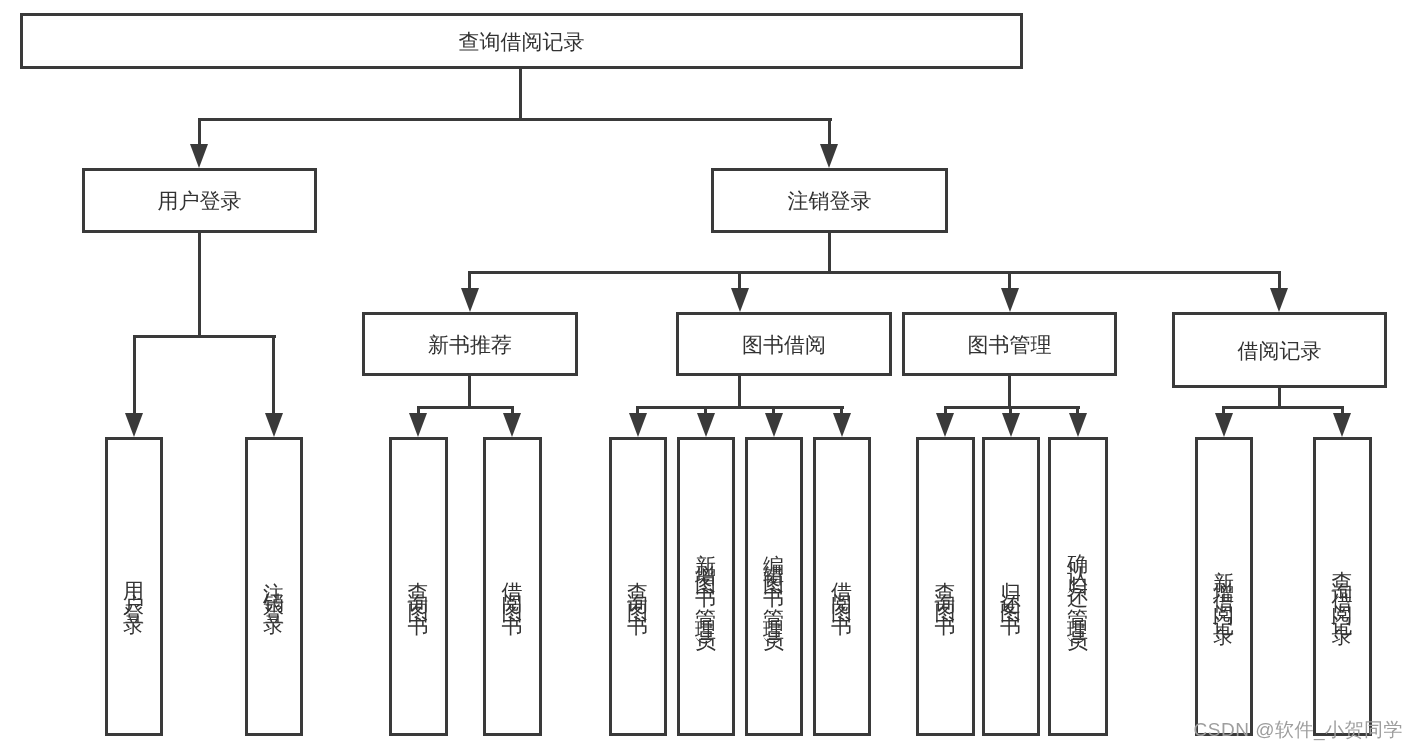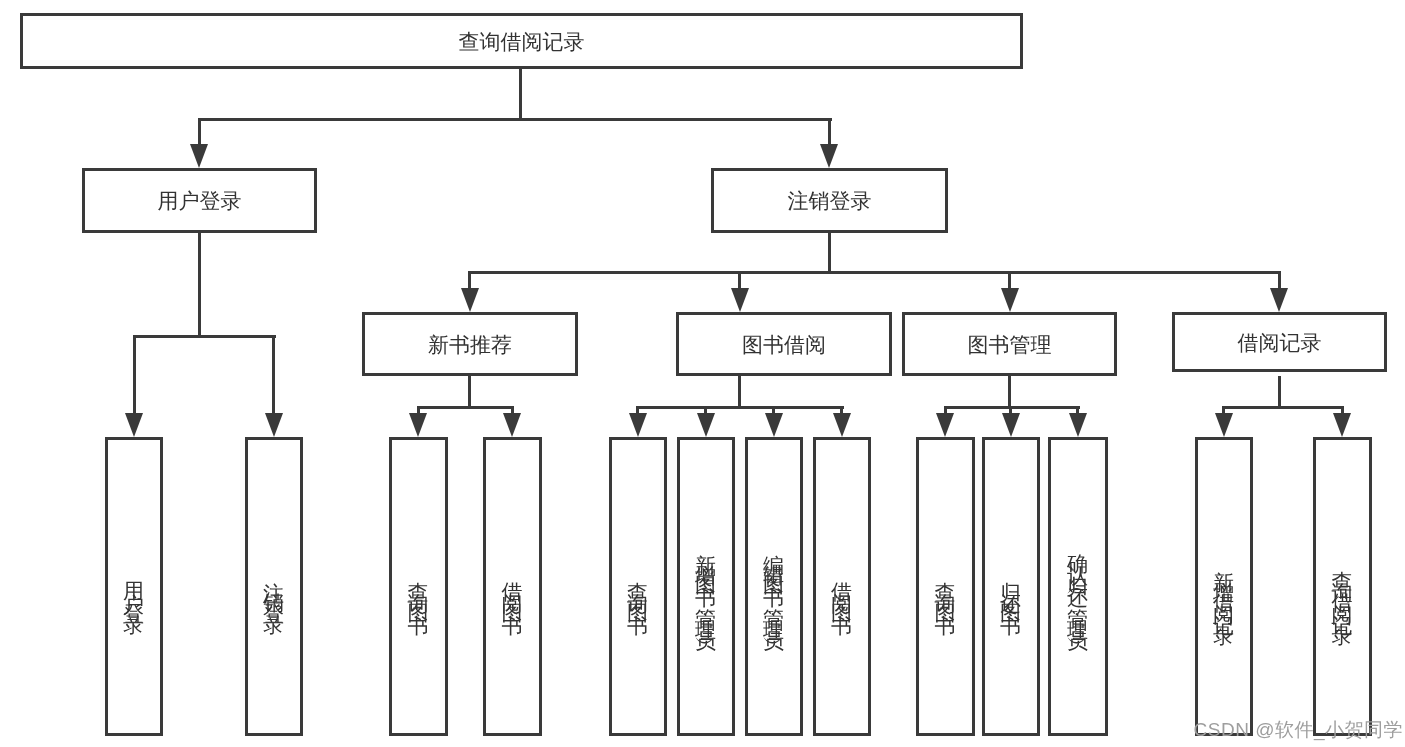--- a/index.html
+++ b/index.html
@@ -132,21 +132,21 @@
 
   <div class="box" style="left:362px; top:312px; width:216px; height:64px;">
     <span class="lbl">新书推荐</span>
   </div>
   <div class="box" style="left:632px; top:312px; width:216px; height:64px;margin-left:44px;">
     <span class="lbl">图书借阅</span>
   </div>
   <div class="box" style="left:902px; top:312px; width:215px; height:64px;">
     <span class="lbl">图书管理</span>
   </div>
-  <div class="box" style="left:1172px; top:312px; width:215px; height:60px;">
+  <div class="box" style="left:1172px; top:312px; width:215px; height:76px;">
     <span class="lbl">借阅记录</span>
   </div>
 
   <div class="box leaf" style="left:105px; top:437px; width:58px; height:299px;">
     <span class="lbl">用户登录</span>
   </div>
   <div class="box leaf" style="left:245px; top:437px; width:58px; height:299px;">
     <span class="lbl">注销登录</span>
   </div>
 

